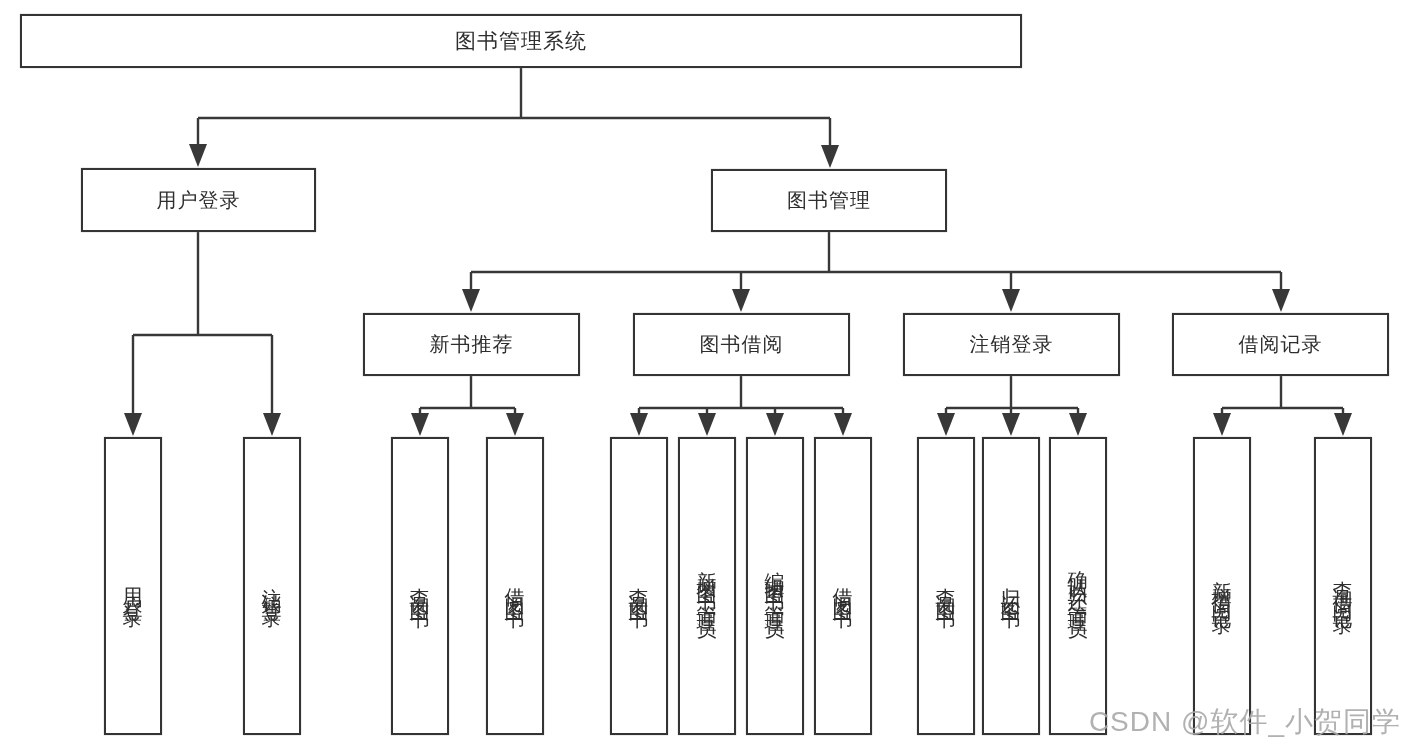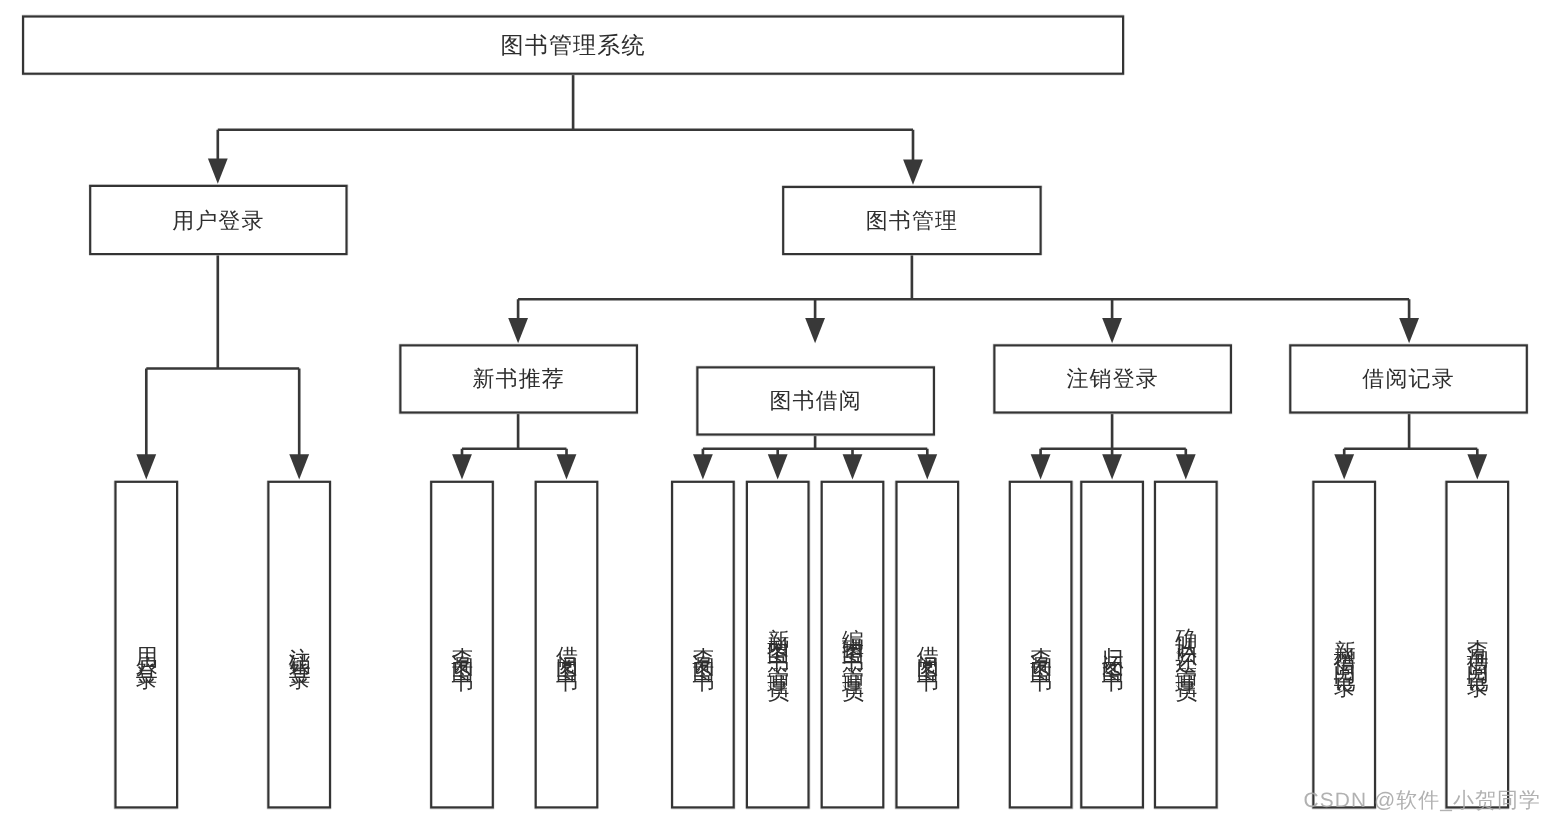--- a/index.html
+++ b/index.html
@@ -34,21 +34,21 @@
     writing-mode: vertical-rl;
     text-orientation: mixed;
     font-size: 20px;
     letter-spacing: 7px;
     line-height: 1;
   }
   .watermark {
     position: absolute;
     right: 4px;
     bottom: 6px;
-    font-size: 19px;
+    font-size: 28px;
     color: rgba(168,168,168,0.9);
     letter-spacing: 1px;
     z-index: 5;
     white-space: nowrap;
   }
 </style>
 </head>
 <body>
 
 <div id="canvas">
@@ -99,21 +99,21 @@
       <polygon points="1334,413 1352,413 1343,436"></polygon>
     </g>
   </svg>
 
   <div class="box hnode root" style="left:20px; top:14px; width:1002px; height:54px;">图书管理系统</div>
 
   <div class="box hnode" style="left:81px; top:168px; width:235px; height:64px;">用户登录</div>
   <div class="box hnode" style="left:711px; top:169px; width:236px; height:63px;text-align:center;">图书管理</div>
 
   <div class="box hnode" style="left:363px; top:313px; width:217px; height:63px;">新书推荐</div>
-  <div class="box hnode" style="left:633px; top:313px; width:217px; height:63px;margin-top:20px;">图书借阅</div>
+  <div class="box hnode" style="left:633px; top:313px; width:217px; height:63px;">图书借阅</div>
   <div class="box hnode" style="left:903px; top:313px; width:217px; height:63px;">注销登录</div>
   <div class="box hnode" style="left:1172px; top:313px; width:217px; height:63px;">借阅记录</div>
 
   <div class="box leaf" style="left:104px; top:437px; width:58px; height:298px;">用户登录</div>
   <div class="box leaf" style="left:243px; top:437px; width:58px; height:298px;">注销登录</div>
 
   <div class="box leaf" style="left:391px; top:437px; width:58px; height:298px;">查询图书</div>
   <div class="box leaf" style="left:486px; top:437px; width:58px; height:298px;">借阅图书</div>
 
   <div class="box leaf" style="left:610px; top:437px; width:58px; height:298px;">查询图书</div>

